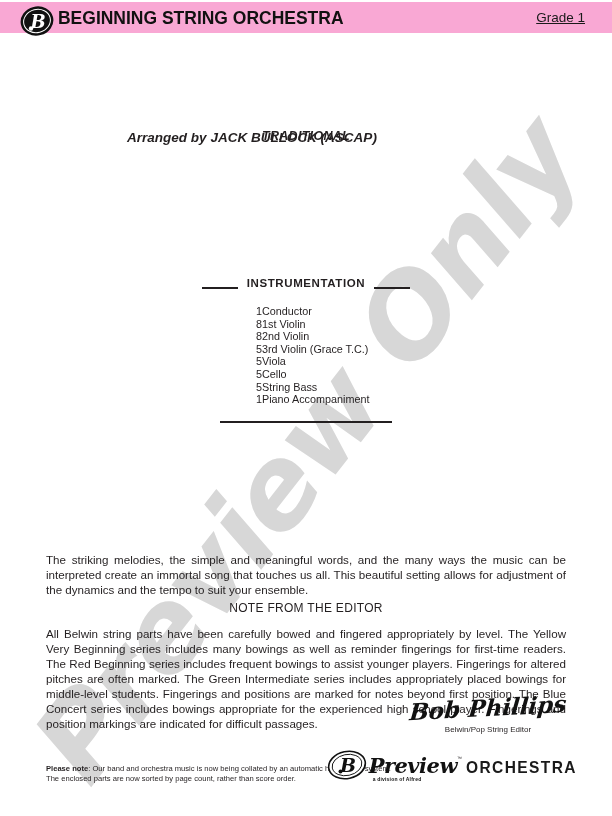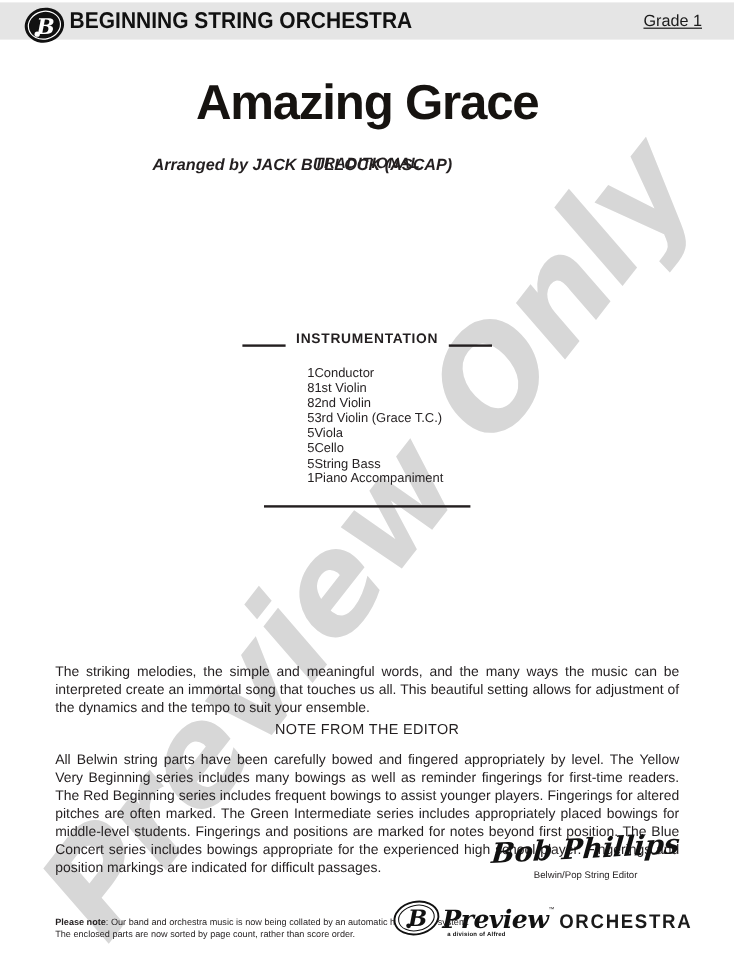--- a/index.html
+++ b/index.html
@@ -32,21 +32,21 @@
     user-select: none;
   }
 
   .content { position: absolute; inset: 0; z-index: 1; }
 
   
   .header-bar {
     position: absolute;
     top: 2px; left: 0;
     width: 612px; height: 31px;
-    background: #e5e5e5;
+    background: #f9a8d4;
   }
   .header-logo {
     position: absolute;
     left: 19px; top: 5px;
     width: 36px; height: 34px;
   }
   .series-title {
     position: absolute;
     left: 58px; top: 0;
     height: 31px; line-height: 32px;
@@ -244,21 +244,20 @@
       <span class="series-title">BEGINNING STRING ORCHESTRA</span>
       <span class="grade">Grade 1</span>
     </div>
     <svg class="header-logo" viewBox="0 0 36 34">
       <ellipse cx="18" cy="16" rx="16.5" ry="14.5" fill="#111111" transform="rotate(-14 18 16)"></ellipse>
       <ellipse cx="18" cy="16" rx="13.5" ry="11.5" fill="none" stroke="#ffffff" stroke-width="1" transform="rotate(-14 18 16)"></ellipse>
       <text x="19" y="23" font-family="'DejaVu Serif', serif" font-style="italic" font-weight="bold" font-size="18" fill="#ffffff" text-anchor="middle">B</text>
       <circle cx="12" cy="23.5" r="2.2" fill="#ffffff"></circle>
     </svg>
 
-    <div class="piece-title">Amazing Grace</div>
     <div class="piece-source">TRADITIONAL</div>
     <div class="piece-arranger">Arranged by JACK BULLOCK (ASCAP)</div>
 
     <div class="instr-heading">
       <span class="rule"></span>
       <span class="label">INSTRUMENTATION</span>
       <span class="rule"></span>
     </div>
 
     <div class="instr-list">

